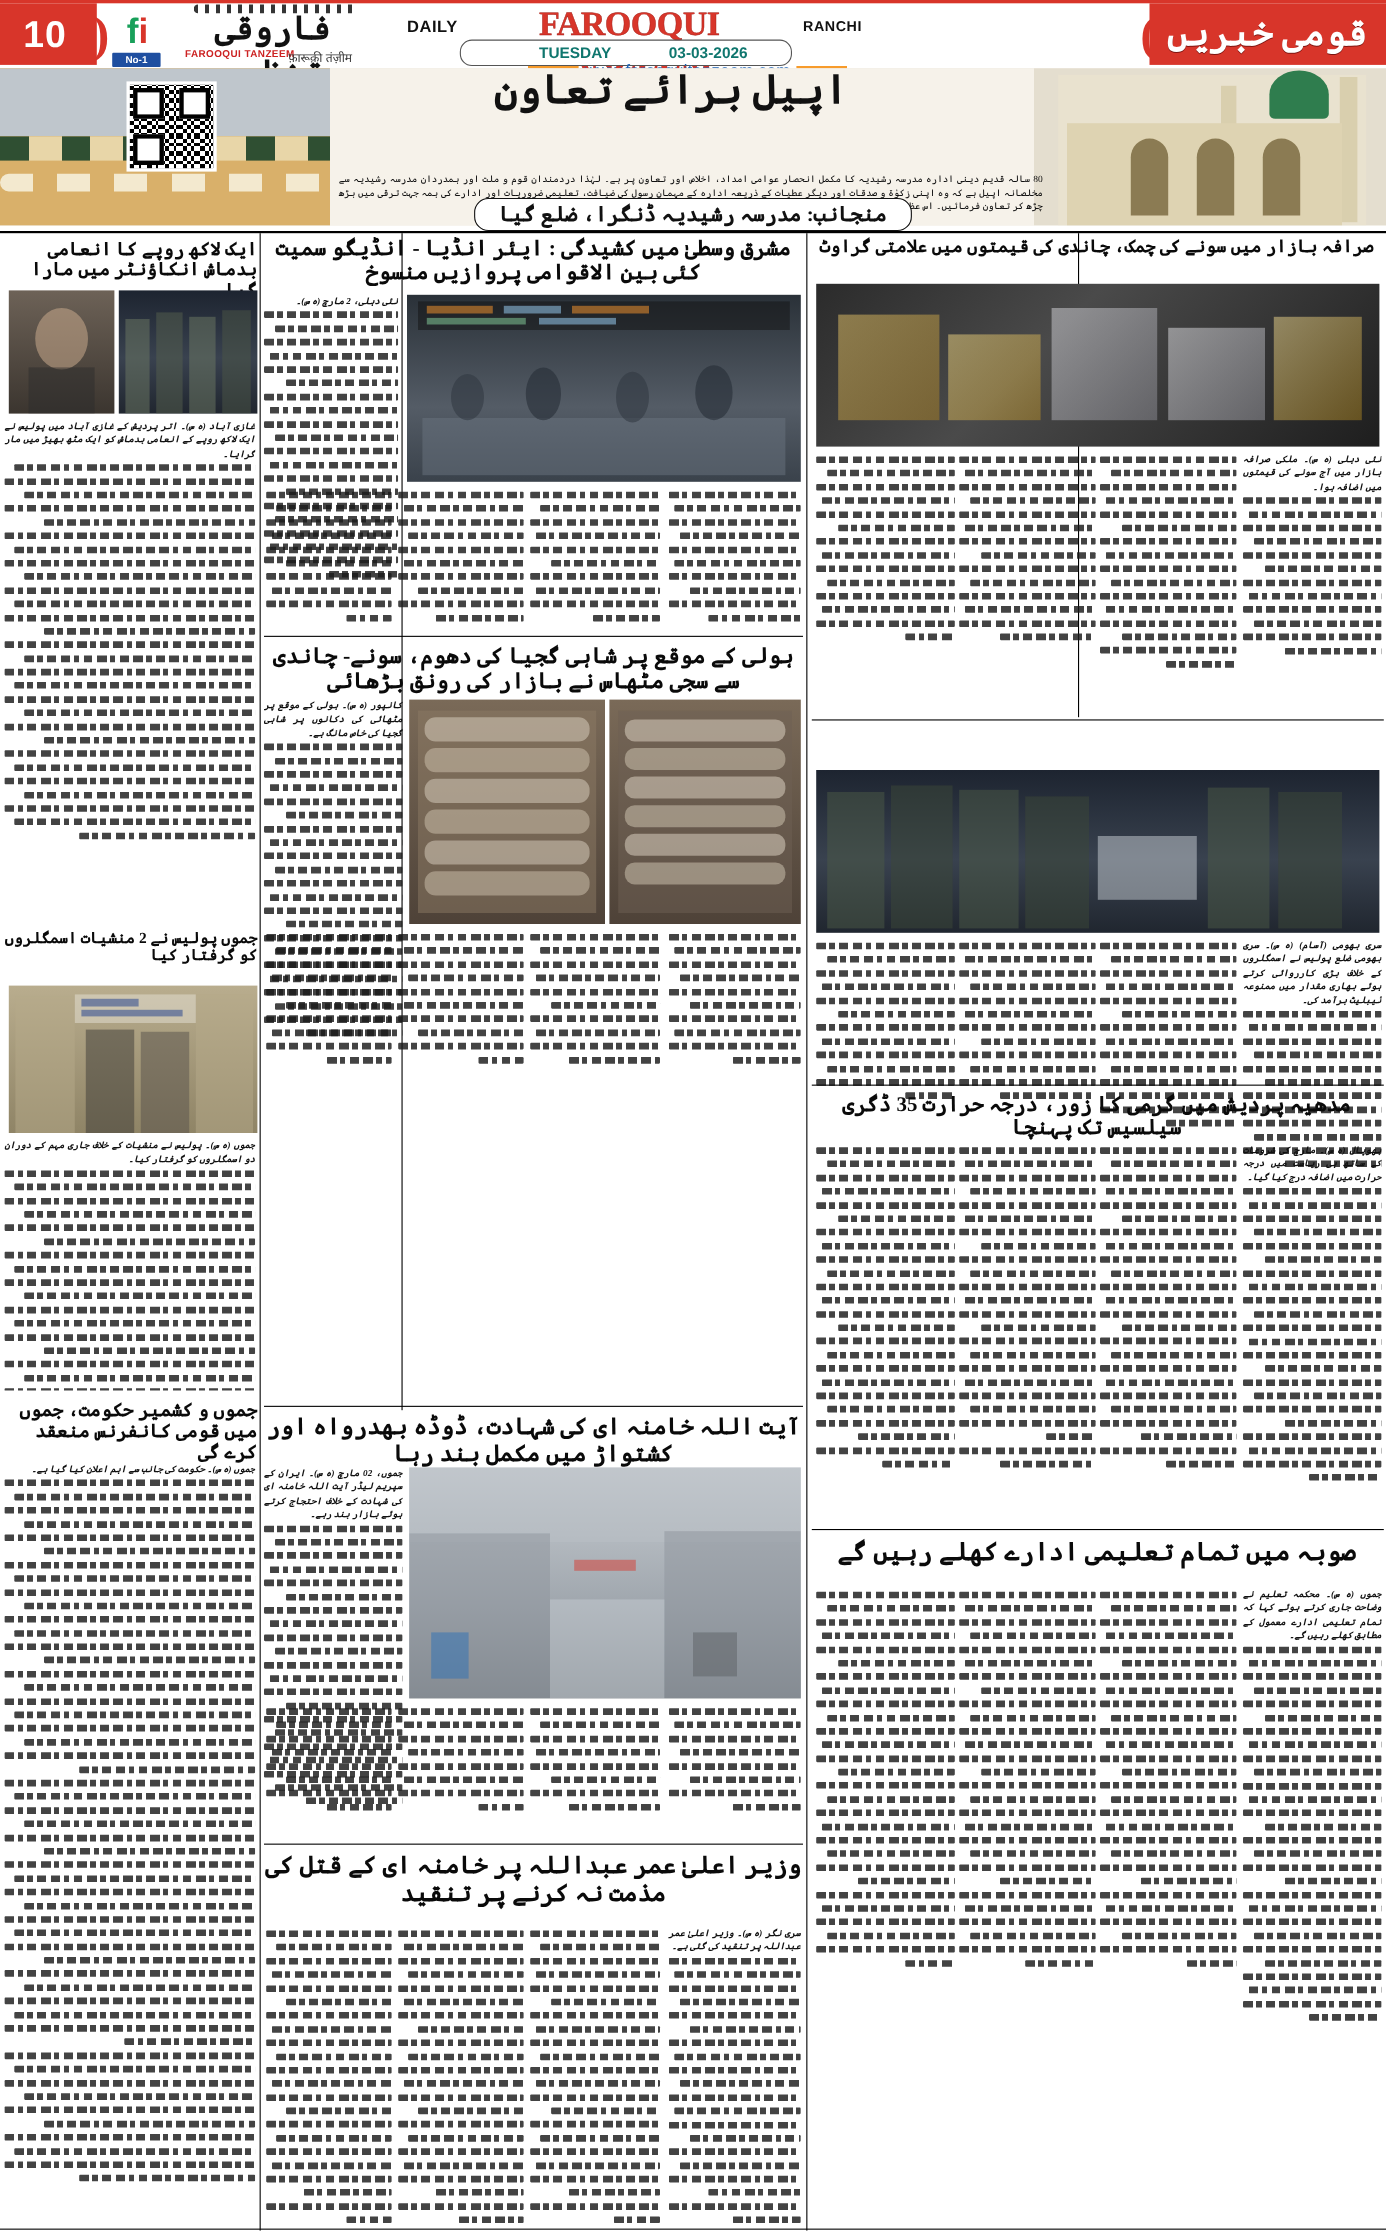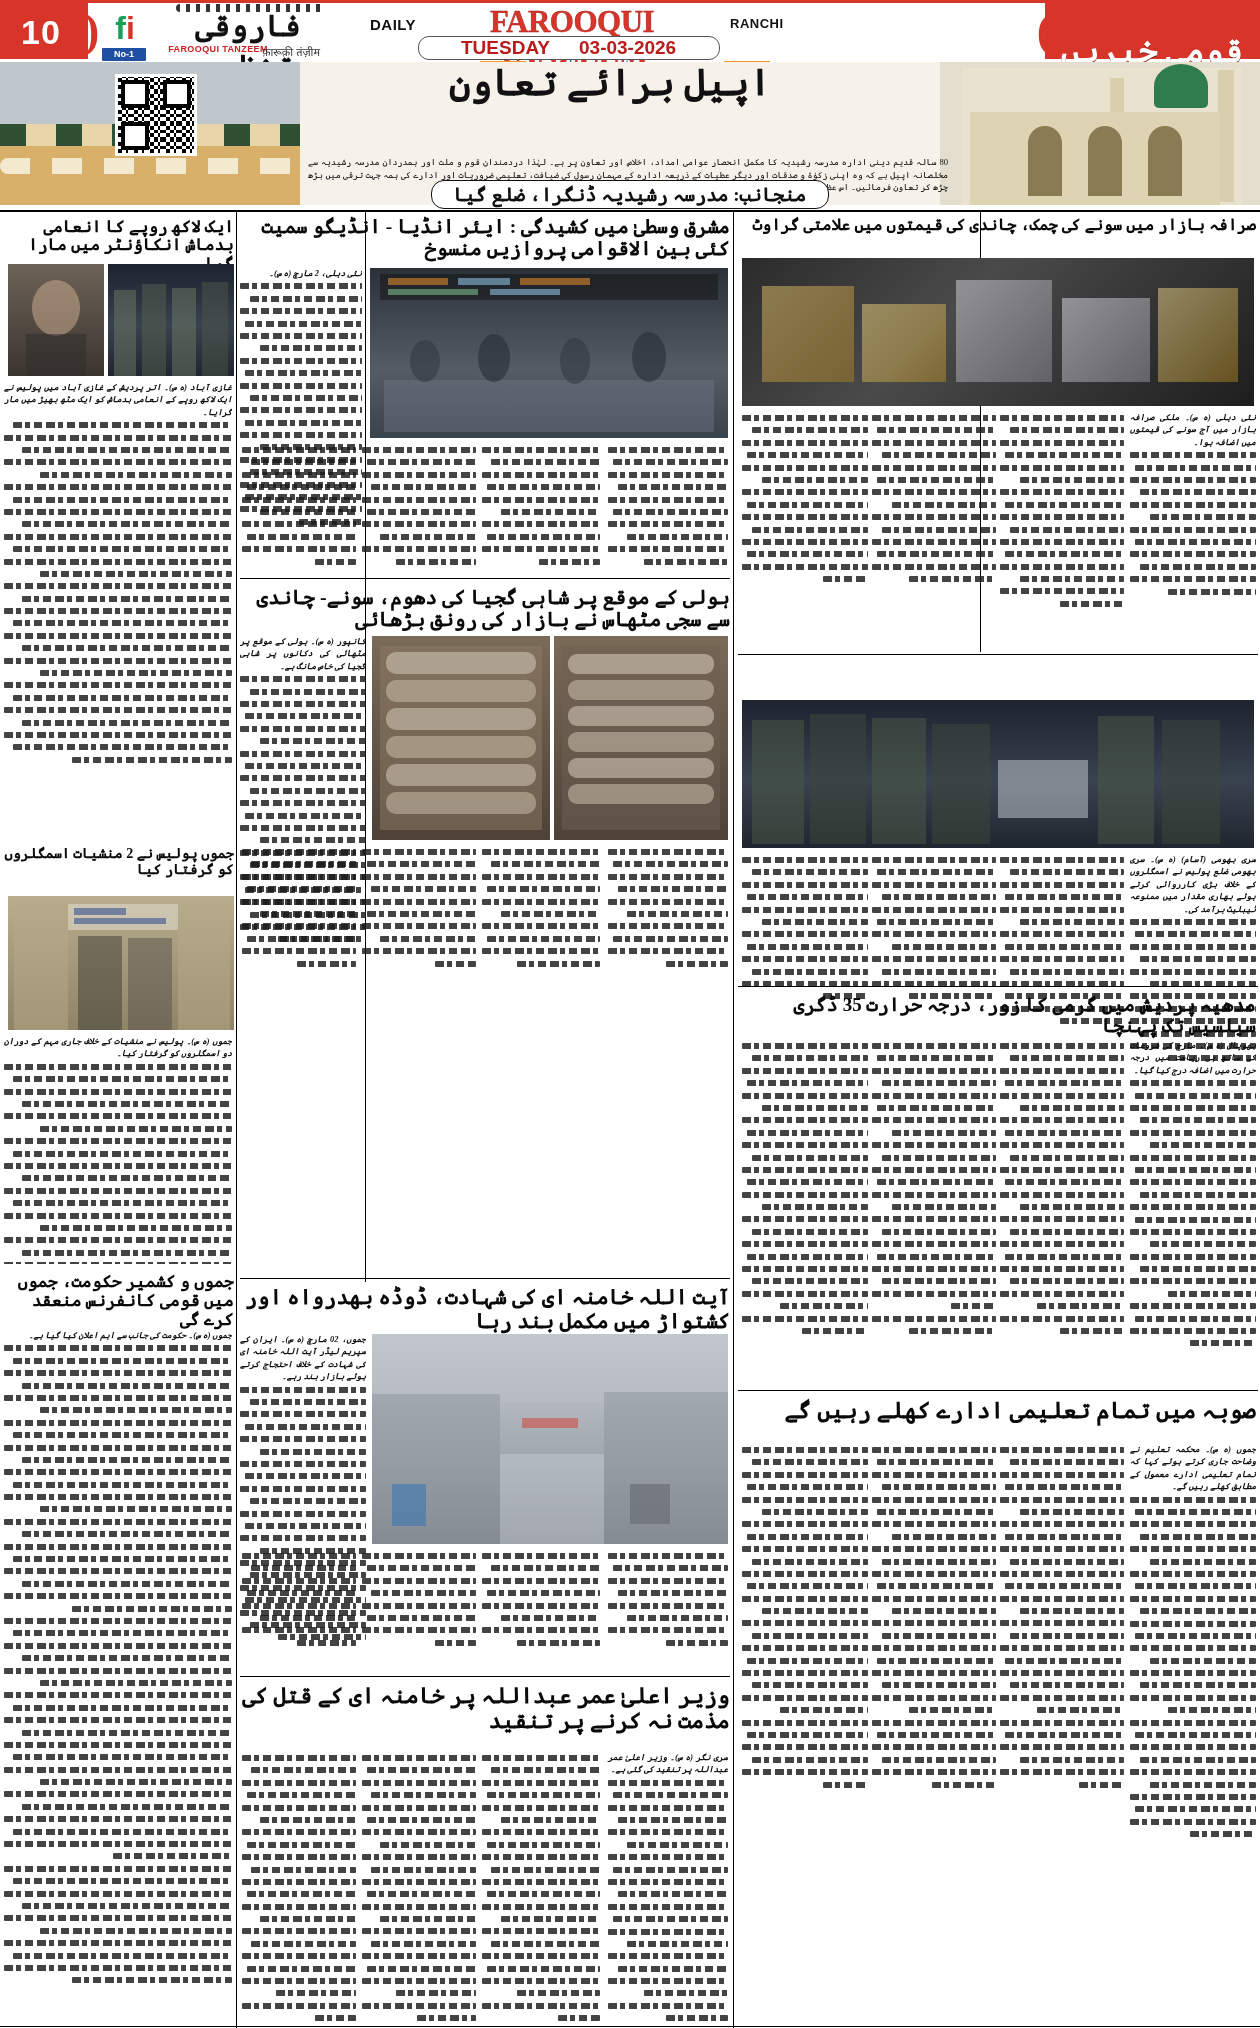--- a/index.html
+++ b/index.html
@@ -14,21 +14,21 @@
   
   .masthead{position:absolute;left:0;top:0;width:1260px;height:62px;}
   .mh-rule-top{position:absolute;left:0;top:0;width:1260px;height:3px;background:#d8352a;}
   .mh-red-left{position:absolute;left:0;top:3px;width:88px;height:56px;background:#d8352a;}
   .pageno{position:absolute;left:6px;top:10px;width:70px;height:44px;color:#fff;
     font-family:"Liberation Sans",sans-serif;font-weight:bold;font-size:34px;
     text-align:center;line-height:44px;letter-spacing:1px;}
   .mh-red-right{position:absolute;right:0;top:3px;width:215px;height:56px;background:#d8352a;}
   .qaumi{position:absolute;right:8px;top:6px;width:200px;height:50px;color:#fff;
     font-size:33px;font-weight:bold;text-align:center;line-height:50px;
-    direction:rtl;text-shadow:0 1px 0 #7a1410;margin-top:20px;}
+    direction:rtl;text-shadow:0 1px 0 #7a1410;}
   .paren{position:absolute;top:6px;color:#d8352a;font-size:46px;line-height:50px;font-weight:bold;}
   .paren.l{left:84px;}
   .paren.r{right:208px;}
 
   .logo-block{position:absolute;left:96px;top:4px;width:245px;height:58px;}
   .logo-urdu{position:absolute;left:62px;top:2px;width:180px;height:40px;
     font-size:30px;font-weight:bold;color:#111;text-align:center;line-height:40px;
     direction:rtl;letter-spacing:-1px;}
   .logo-dots{position:absolute;left:80px;top:0px;width:150px;height:8px;
     background:repeating-linear-gradient(90deg,#111 0 4px,transparent 4px 10px);
@@ -52,21 +52,21 @@
     font-size:15px;font-weight:bold;color:#111;letter-spacing:.5px;}
   .t-name{position:absolute;left:52px;top:4px;width:300px;text-align:center;
     font-family:"Liberation Serif",serif;font-size:31px;font-weight:bold;
     color:#d8352a;letter-spacing:-.5px;line-height:32px;
     -webkit-text-stroke:.4px #9e1b14;}
   .t-ranchi{position:absolute;left:360px;top:14px;font-family:"Liberation Sans",sans-serif;
     font-size:13px;font-weight:bold;color:#111;letter-spacing:.5px;}
   .datebox{position:absolute;left:48px;top:34px;width:300px;height:22px;
     border:1px solid #555;border-radius:11px;background:#fff;}
   .datebox span{display:inline-block;font-family:"Liberation Sans",sans-serif;
-    font-size:19px;font-weight:bold;color:#b91c1c;line-height:22px;}
+    font-size:14px;font-weight:bold;color:#0f766e;line-height:22px;margin-left:29px;}
   .d-day{position:absolute;left:42px;}
   .d-date{position:absolute;left:160px;}
   .site{position:absolute;left:390px;top:56px;width:470px;height:20px;direction:ltr;
     text-align:center;font-family:"Liberation Sans",sans-serif;font-size:15px;
     color:#1d62b5;letter-spacing:.3px;font-weight:500;}
   .site .flagbar{display:inline-block;width:46px;height:7px;vertical-align:2px;
     background:linear-gradient(#f79b2b 0 34%,#fff 34% 66%,#1c9b4b 66% 100%);margin:0 6px;}
 
   
   .appeal{position:absolute;left:0;top:62px;width:1260px;height:143px;overflow:hidden;
@@ -114,21 +114,21 @@
     color:#111;border:1.6px solid #111;border-radius:13px;padding:2px 22px;background:#fff;}
 
   
   .vline{position:absolute;width:1px;background:#000;}
   .hline{position:absolute;height:1px;background:#000;}
   .hline.thick{height:2px;}
 
   
   .hl{position:absolute;direction:rtl;font-weight:bold;color:#0a0a0a;
       line-height:1.12;letter-spacing:-.5px;}
-  .hl.c{text-align:right;}
+  .hl.c{text-align:center;}
   .hl.r{text-align:right;}
 
   
   .col{position:absolute;direction:rtl;overflow:hidden;}
   .col p{margin:0;font-size:8.3px;line-height:12.4px;text-align:justify;
     text-align-last:right;color:#111;font-style:italic;}
   .dline{height:12.4px;position:relative;}
   .dline:before{content:"";position:absolute;right:0;top:3px;height:6px;
     background:
       repeating-linear-gradient(90deg,#1a1a1a 0 9px,transparent 9px 12px,#1a1a1a 12px 17px,transparent 17px 21px,#1a1a1a 21px 29px,transparent 29px 33px);

